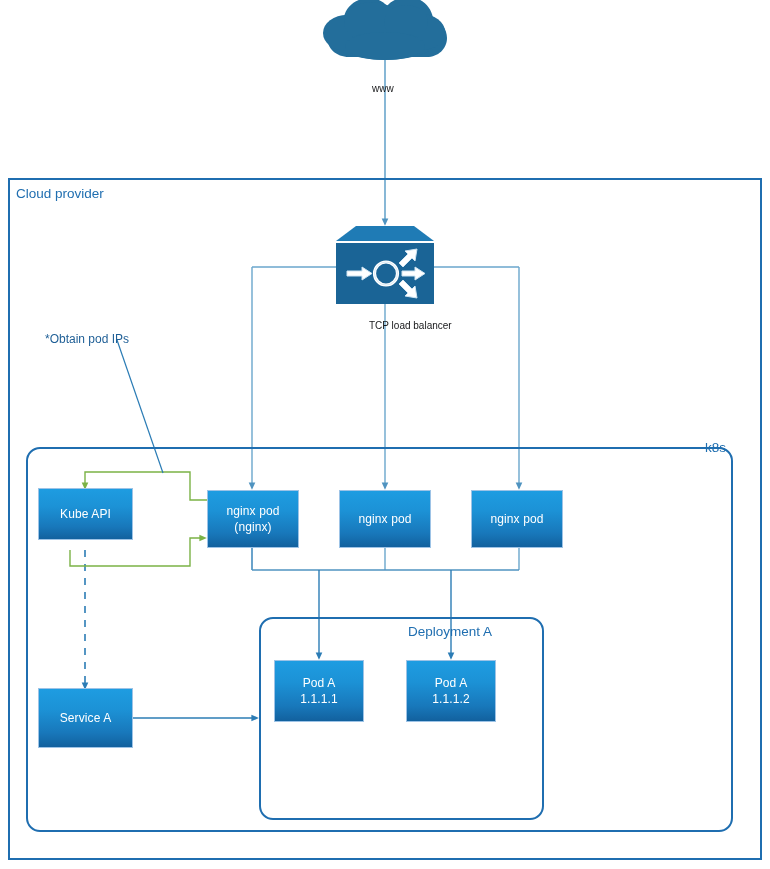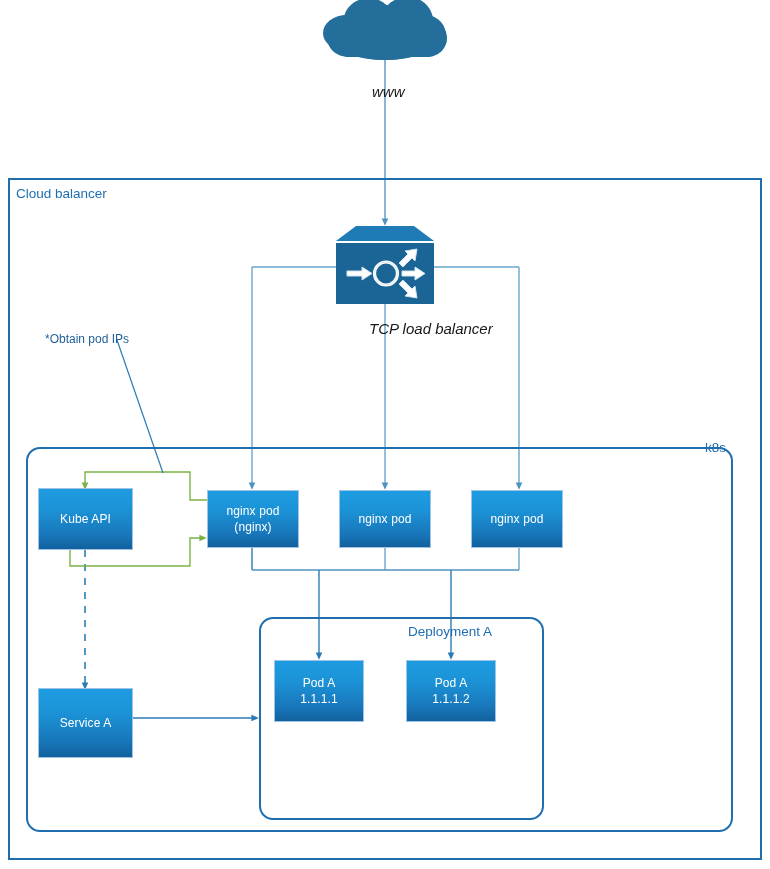--- a/index.html
+++ b/index.html
@@ -58,24 +58,23 @@
   .group-label {
     position: absolute;
     color: #1f6eb0;
     font-size: 13.5px;
     white-space: nowrap;
     z-index: 3;
   }
   .plain-label {
     position: absolute;
     color: #17181a;
-    font-size: 15px;
+    font-size: 10px;
     white-space: nowrap;
     z-index: 5;
-    font-style: italic;
   }
   .annot-label {
     position: absolute;
     color: #1f5f96;
     font-size: 12px;
     white-space: nowrap;
     z-index: 5;
   }
 </style>
 </head>
@@ -179,33 +178,33 @@
         <path d="M402,271 L415,271 L415,267 L425,273.5 L415,280 L415,276 L402,276 Z" fill="#ffffff" stroke="#cfe4f2" stroke-width="1"></path>
 
         <path d="M399,263 L408,254 L405,251 L417,249 L415,261 L412,258 L403,267 Z" fill="#ffffff" stroke="#cfe4f2" stroke-width="1"></path>
 
         <path d="M403,280 L412,289 L415,286 L417,298 L405,296 L408,293 L399,284 Z" fill="#ffffff" stroke="#cfe4f2" stroke-width="1"></path>
       </g>
     </g>
   </svg>
 
   <div class="group sharp" style="left:8px; top:178px; width:754px; height:682px;"></div>
-  <div class="group-label" style="left:16px; top:186px;">Cloud balancer</div>
+  <div class="group-label" style="left:16px; top:186px;">Cloud provider</div>
 
   <div class="group rounded" style="left:26px; top:447px; width:707px; height:385px;"></div>
   <div class="group-label" style="left:705px; top:440px;">k8s</div>
 
   <div class="group rounded" style="left:259px; top:617px; width:285px; height:203px;"></div>
   <div class="group-label" style="left:408px; top:624px;">Deployment A</div>
 
   <div class="plain-label" style="left:372px; top:83px;">www</div>
   <div class="plain-label" style="left:333px; top:320px;margin-left:36px;">TCP load balancer</div>
   <div class="annot-label" style="left:45px; top:332px;">*Obtain pod IPs</div>
 
-  <div class="node" style="left:38px; top:488px; width:95px; height:62px;">
+  <div class="node" style="left:38px; top:488px; width:95px; height:52px;">
     <span class="lines">
       <span class="l1">Kube API</span>
     </span>
   </div>
 
   <div class="node" style="left:207px; top:490px; width:92px; height:58px;">
     <span class="lines">
       <span class="l1">nginx pod</span>
       <span class="l2">(nginx)</span>
     </span>
@@ -216,21 +215,21 @@
       <span class="l1">nginx pod</span>
     </span>
   </div>
 
   <div class="node" style="left:471px; top:490px; width:92px; height:58px;">
     <span class="lines">
       <span class="l1">nginx pod</span>
     </span>
   </div>
 
-  <div class="node" style="left:38px; top:688px; width:95px; height:70px;">
+  <div class="node" style="left:38px; top:688px; width:95px; height:60px;">
     <span class="lines">
       <span class="l1">Service A</span>
     </span>
   </div>
 
   <div class="node" style="left:274px; top:660px; width:90px; height:62px;">
     <span class="lines">
       <span class="l1">Pod A</span>
       <span class="l2">1.1.1.1</span>
     </span>

